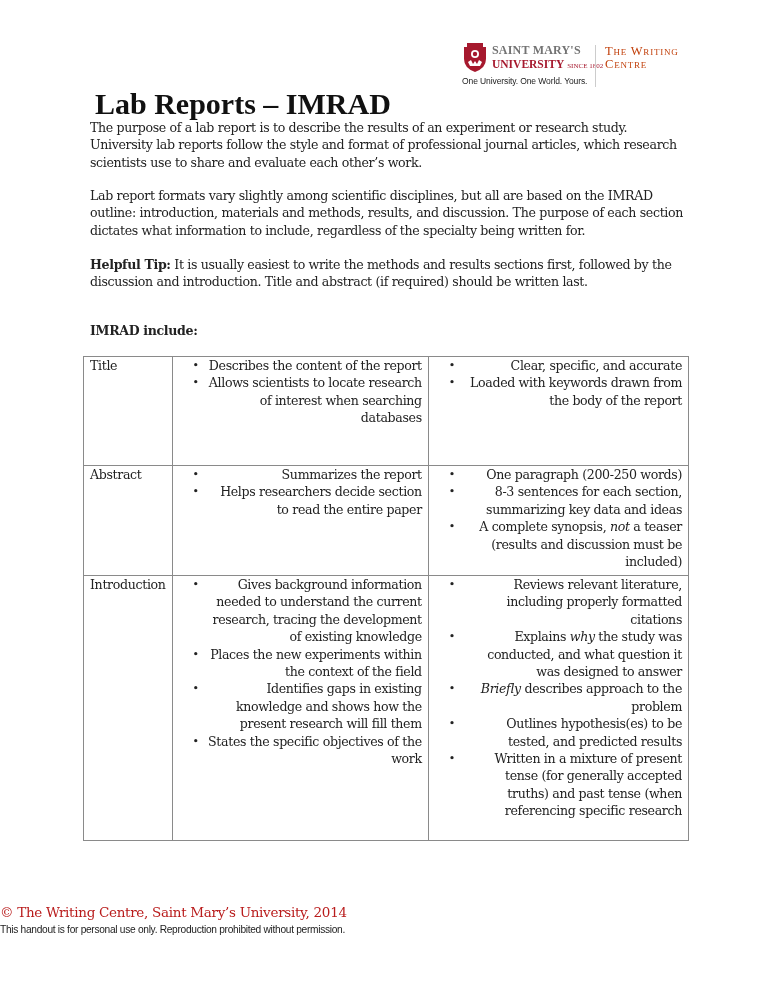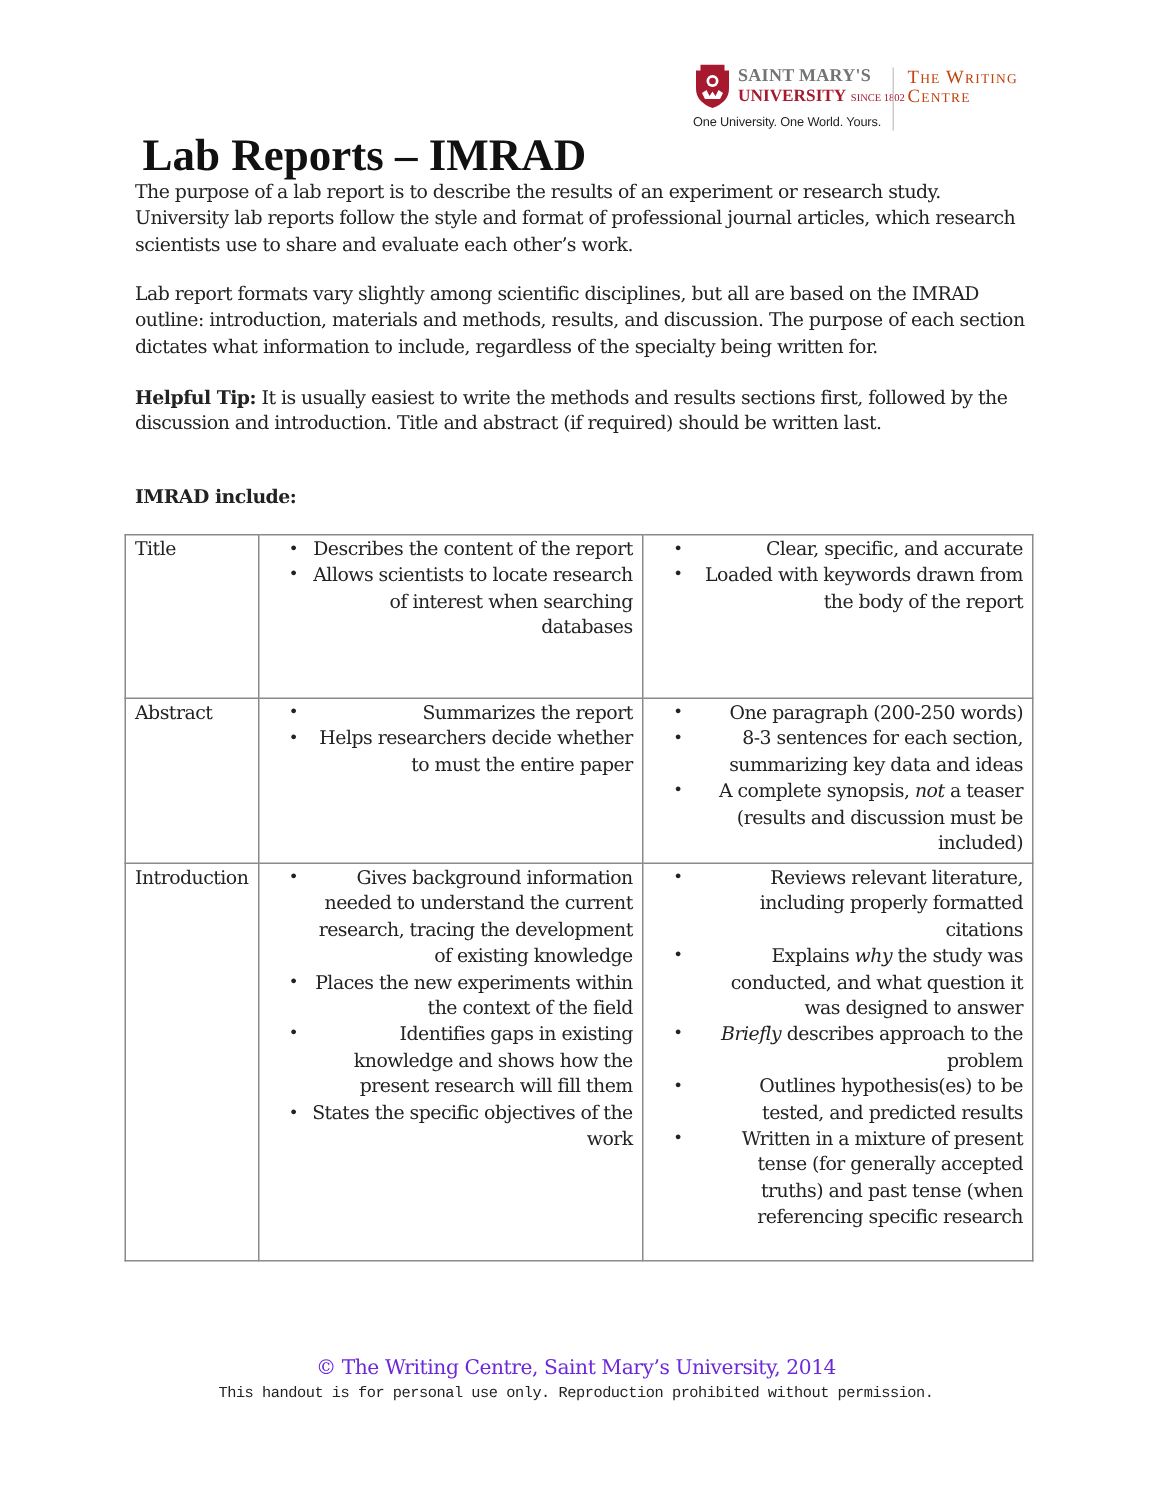--- a/index.html
+++ b/index.html
@@ -34,24 +34,24 @@
   table.imrad th { font-weight: bold; height: 17px; padding-top: 0; }
   .c1 { width: 102px; }
   .c2 { width: 194px; }
   .c3 { width: 272px; }
   .row-title td { height: 108px; }
   .row-abstract td { height: 109px; }
   .row-intro td { height: 264px; }
   ul.bullets { list-style: none; margin: 0; padding: 0 0 0 14px; text-align: right; }
   ul.bullets li { position: relative; padding-left: 14px; }
   ul.bullets li::before { content: "\2022"; position: absolute; left: 0; top: 0; font-size: 11px; }
-  .footer1 { position: absolute; left: 0; width: 768px; top: 904px; text-align: center;
-        font-family: "DejaVu Serif", serif; font-size: 13.5px; color: #6d28d9; letter-spacing: -0.3px; }
-  .footer2 { position: absolute; left: 0; width: 768px; top: 924px; text-align: center;
-        font-family: Liberation Mono, monospace; font-size: 10.2px; color: #222; letter-spacing: -0.3px; }
+  .footer1 { position: absolute; left: 0; width: 768px; top: 904px; 
+        font-family: "DejaVu Serif", serif; font-size: 13.5px; color: #b91c1c; letter-spacing: -0.3px; }
+  .footer2 { position: absolute; left: 0; width: 768px; top: 924px; 
+        font-family: Liberation Sans, sans-serif; font-size: 10.2px; color: #222; letter-spacing: -0.3px; }
 </style>
 </head>
 <body>
 
 <div class="logo">
   <svg class="crest" viewBox="0 0 26 30">
     <path d="M2 4 L24 4 L24 16 Q24 25 13 29 Q2 25 2 16 Z" fill="#a6192e"></path>
     <rect x="5" y="0" width="16" height="5" fill="#a6192e"></rect>
     <circle cx="13" cy="11" r="4" fill="#fff"></circle>
     <circle cx="13" cy="11" r="2.2" fill="#a6192e"></circle>
@@ -89,21 +89,21 @@
         <li>Clear, specific, and accurate</li>
         <li>Loaded with keywords drawn from the body of the report</li>
       </ul>
     </td>
   </tr>
   <tr class="row-abstract">
     <td>Abstract</td>
     <td>
       <ul class="bullets">
         <li>Summarizes the report</li>
-        <li>Helps researchers decide whether to must the entire paper</li>
+        <li>Helps researchers decide section to read the entire paper</li>
       </ul>
     </td>
     <td>
       <ul class="bullets">
         <li>One paragraph (200-250 words)</li>
         <li>8-3 sentences for each section, summarizing key data and ideas</li>
         <li><span>A complete synopsis, </span><em>not</em><span> a teaser (results and discussion must be included)</span></li>
       </ul>
     </td>
   </tr>

